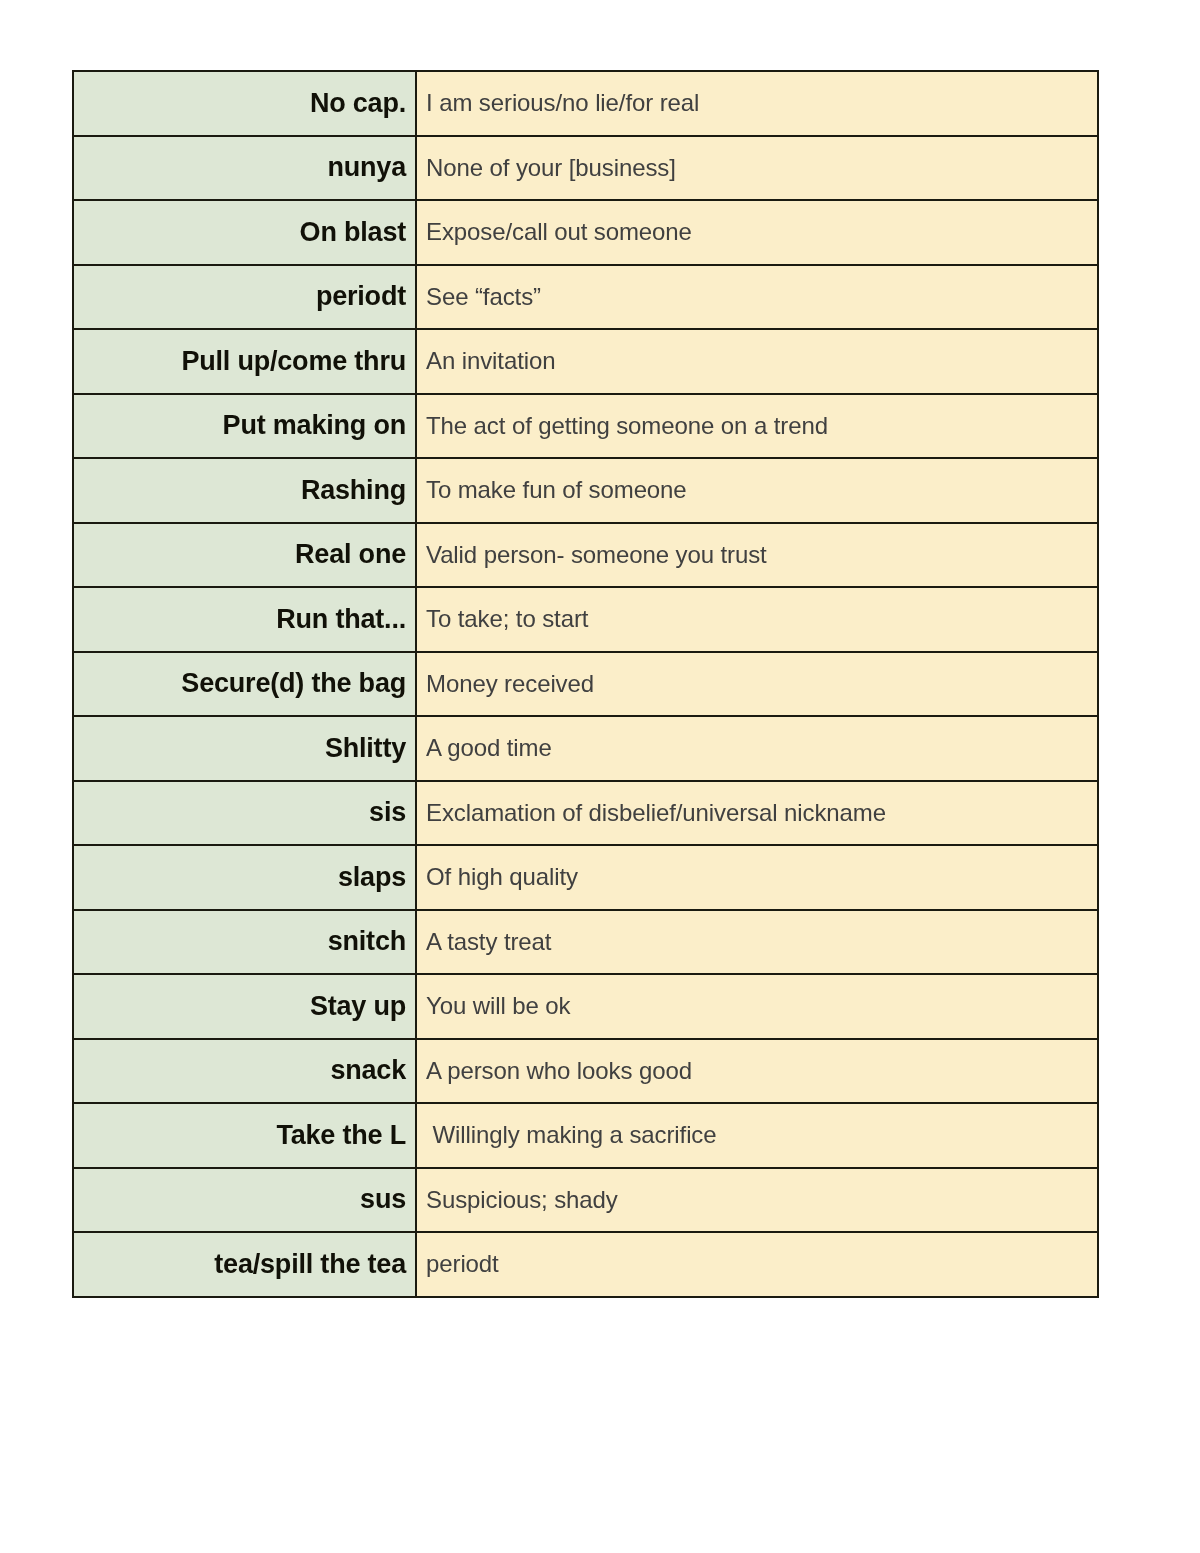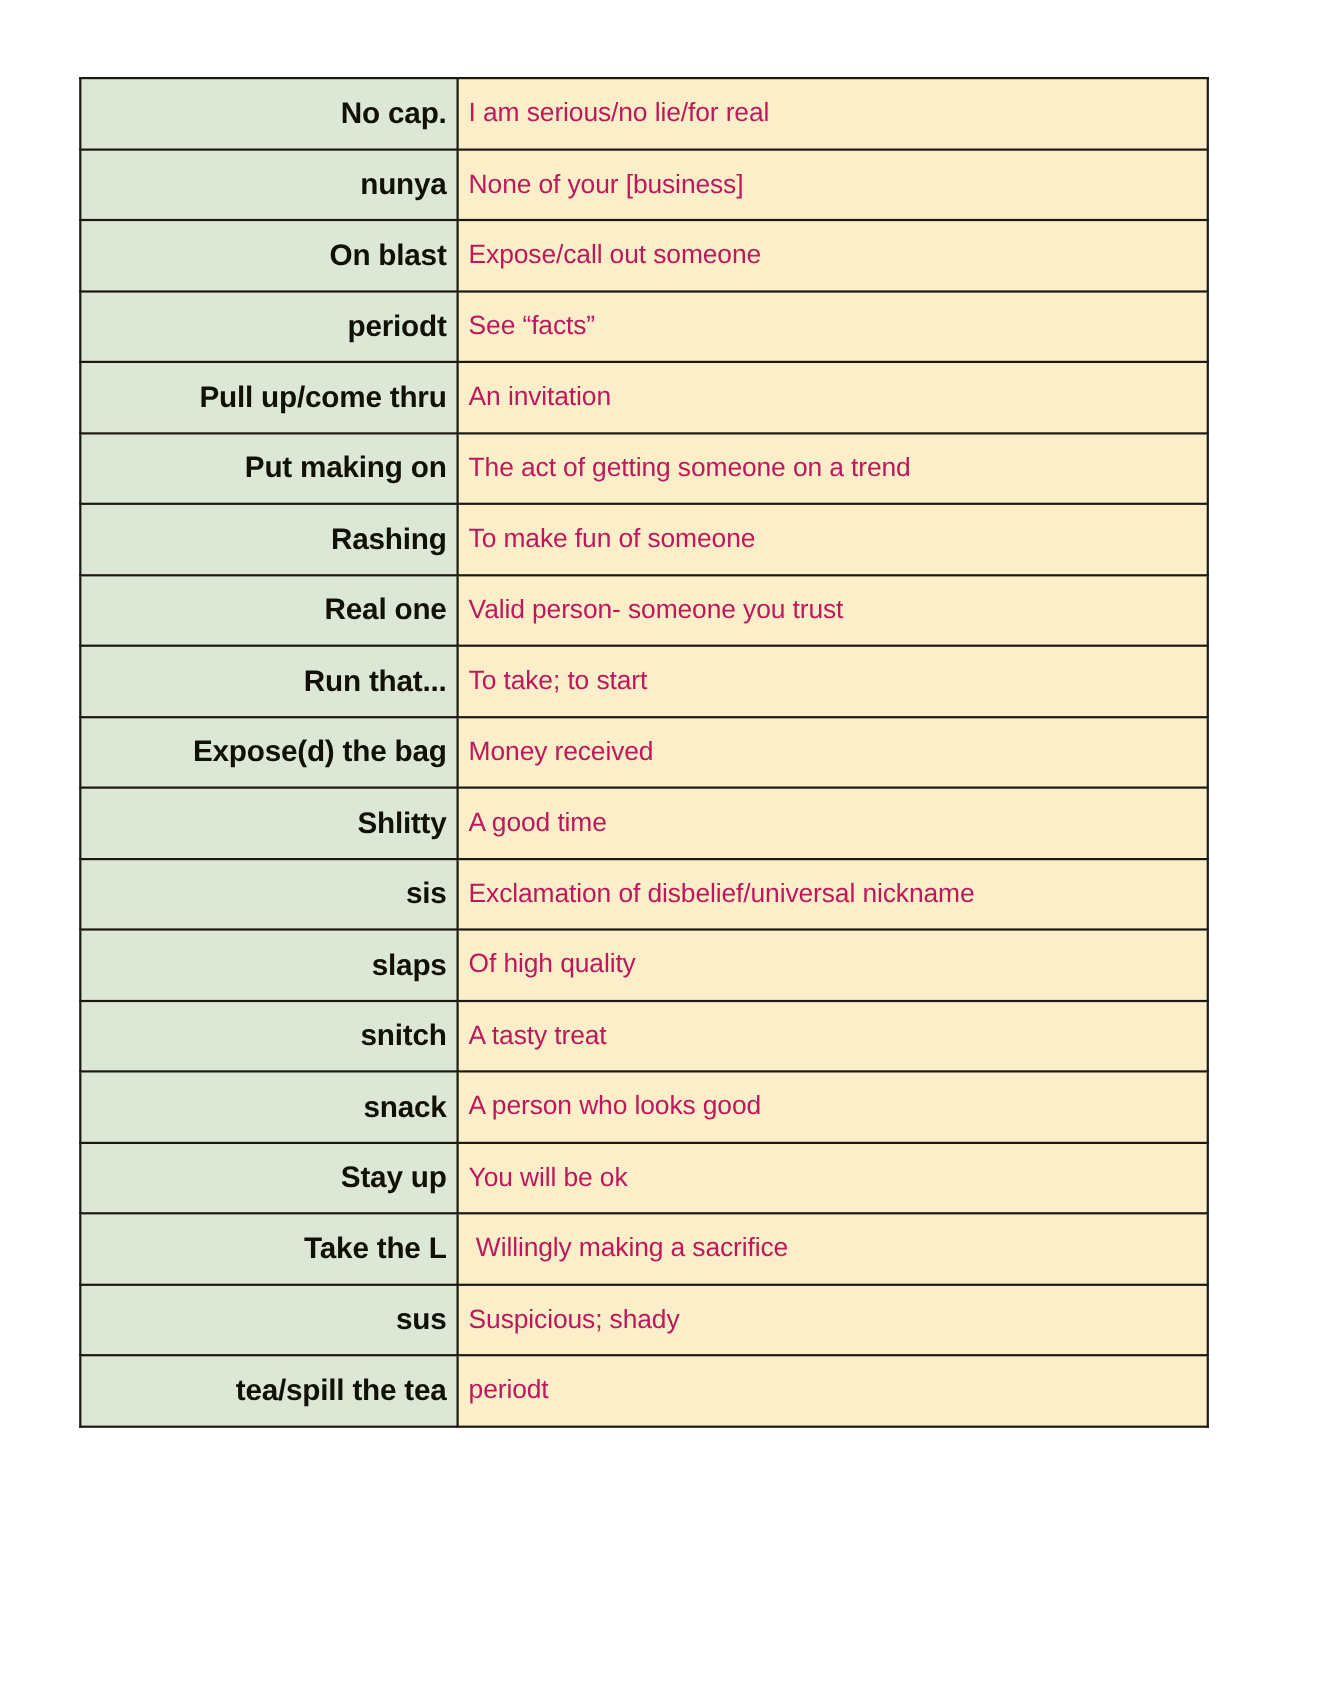--- a/index.html
+++ b/index.html
@@ -48,21 +48,21 @@
     color: #111108;
     font-weight: bold;
     font-size: 27px;
     text-align: right;
     padding: 0 9px 0 8px;
     letter-spacing: -0.2px;
   }
 
   td.def-cell {
     background: #fbeec9;
-    color: #be185d;
+    color: #404040;
     font-weight: normal;
     font-size: 24px;
     text-align: left;
     padding: 0 8px 0 9px;
     white-space: pre;
     letter-spacing: -0.1px;
   }
 </style>
 </head>
 <body>
@@ -104,46 +104,46 @@
         </tr>
         <tr>
           <td class="term-cell">Real one</td>
           <td class="def-cell">Valid person- someone you trust</td>
         </tr>
         <tr>
           <td class="term-cell">Run that...</td>
           <td class="def-cell">To take; to start</td>
         </tr>
         <tr>
-          <td class="term-cell">Expose(d) the bag</td>
+          <td class="term-cell">Secure(d) the bag</td>
           <td class="def-cell">Money received</td>
         </tr>
         <tr>
           <td class="term-cell">Shlitty</td>
           <td class="def-cell">A good time</td>
         </tr>
         <tr>
           <td class="term-cell">sis</td>
           <td class="def-cell">Exclamation of disbelief/universal nickname</td>
         </tr>
         <tr>
           <td class="term-cell">slaps</td>
           <td class="def-cell">Of high quality</td>
         </tr>
         <tr>
           <td class="term-cell">snitch</td>
           <td class="def-cell">A tasty treat</td>
         </tr>
         <tr>
+          <td class="term-cell">Stay up</td>
+          <td class="def-cell">You will be ok</td>
+        </tr>
+        <tr>
           <td class="term-cell">snack</td>
           <td class="def-cell">A person who looks good</td>
-        </tr>
-        <tr>
-          <td class="term-cell">Stay up</td>
-          <td class="def-cell">You will be ok</td>
         </tr>
         <tr>
           <td class="term-cell">Take the L</td>
           <td class="def-cell"> Willingly making a sacrifice</td>
         </tr>
         <tr>
           <td class="term-cell">sus</td>
           <td class="def-cell">Suspicious; shady</td>
         </tr>
         <tr>

